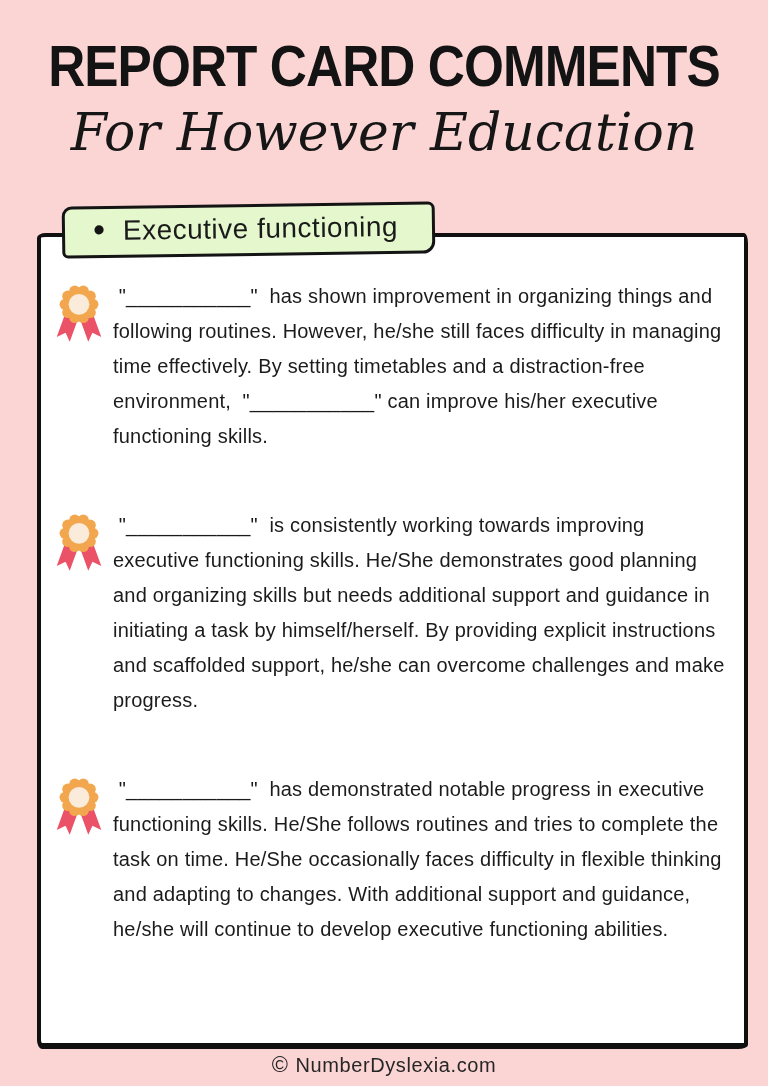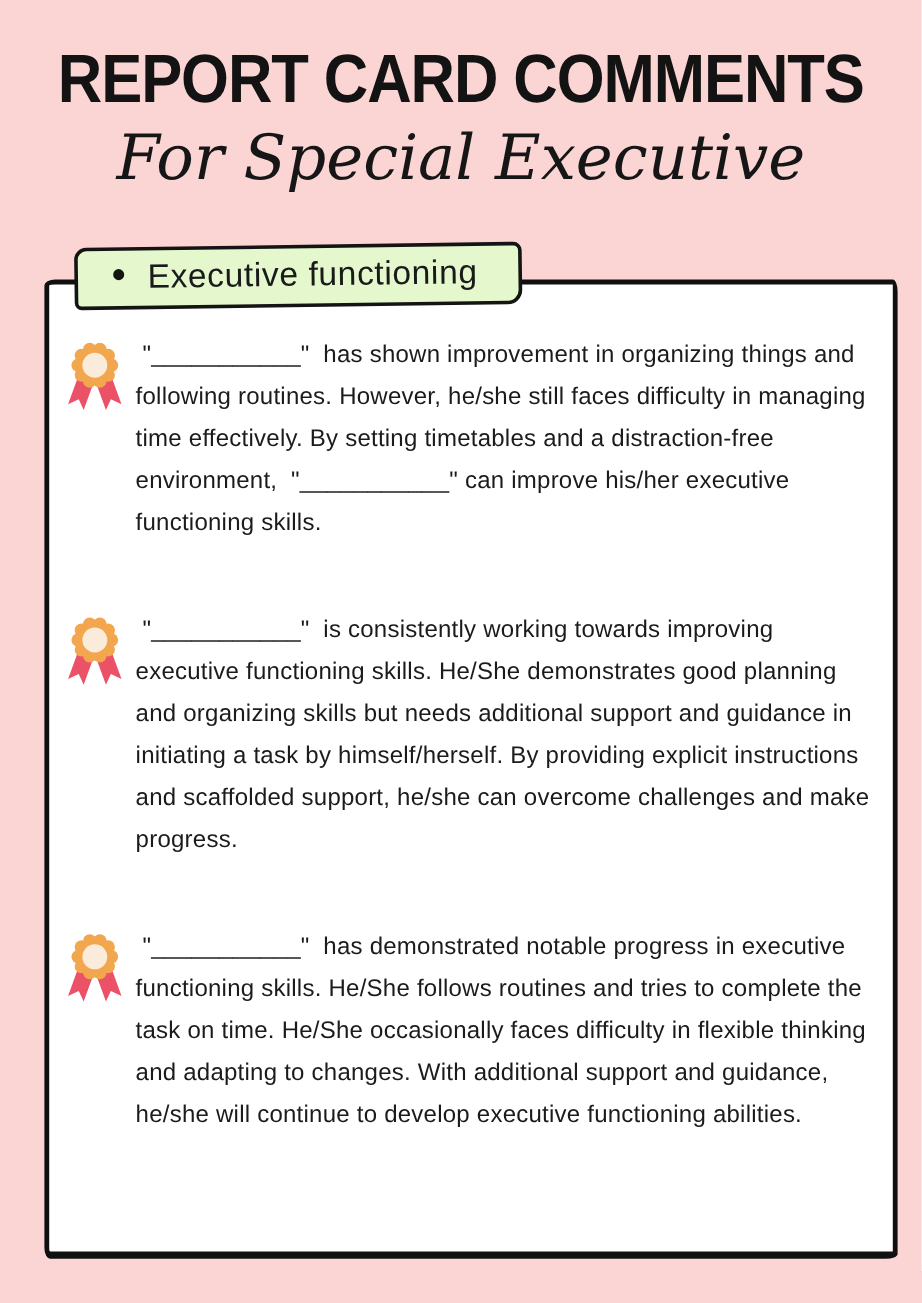--- a/index.html
+++ b/index.html
@@ -81,21 +81,21 @@
   }
   .footer .copy { font-size: 22px; margin-right: 7px; }
 </style>
 </head>
 <body>
 
 <div class="page">
 
   <h1 class="title">REPORT CARD COMMENTS</h1>
 
-  <div class="subtitle">For Special Executive</div>
+  <div class="subtitle">For However Education</div>
 
   <div class="badge">
     <span class="dot">•</span>
     <span class="badge-label">Executive functioning</span>
   </div>
 
   <div class="card">
 
     <div class="comment">
       <span class="medal">
@@ -164,14 +164,17 @@
             <circle cx="30" cy="27" r="17"></circle>
           </g>
           <circle cx="30" cy="27" r="12" fill="#FBEBDA"></circle>
         </svg>
       </span>
       <p class="comment-text"> "___________"  has demonstrated notable progress in executive functioning skills. He/She follows routines and tries to complete the task on time. He/She occasionally faces difficulty in flexible thinking and adapting to changes. With additional support and guidance, he/she will continue to develop executive functioning abilities.</p>
     </div>
 
   </div>
 
+  <div class="footer">
+    <span class="copy">©</span><span>NumberDyslexia.com</span>
+  </div>
 
 </div>
 
 </body></html>

